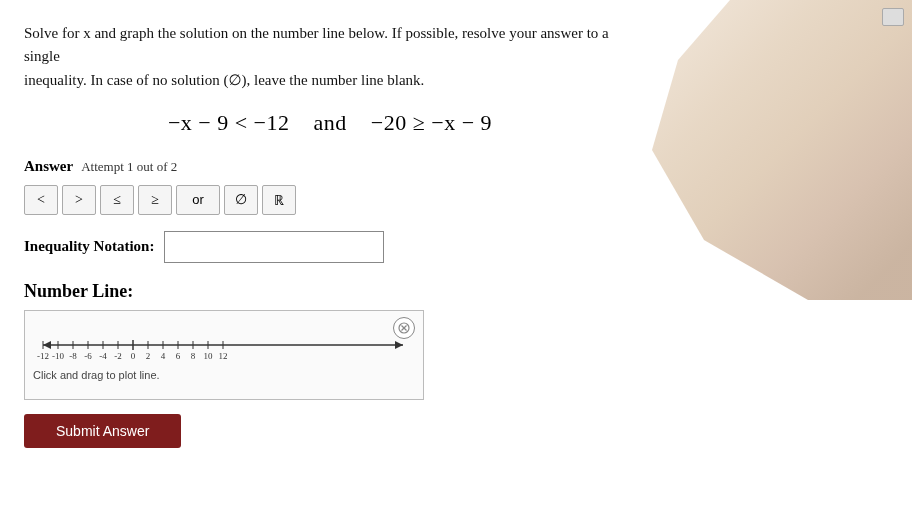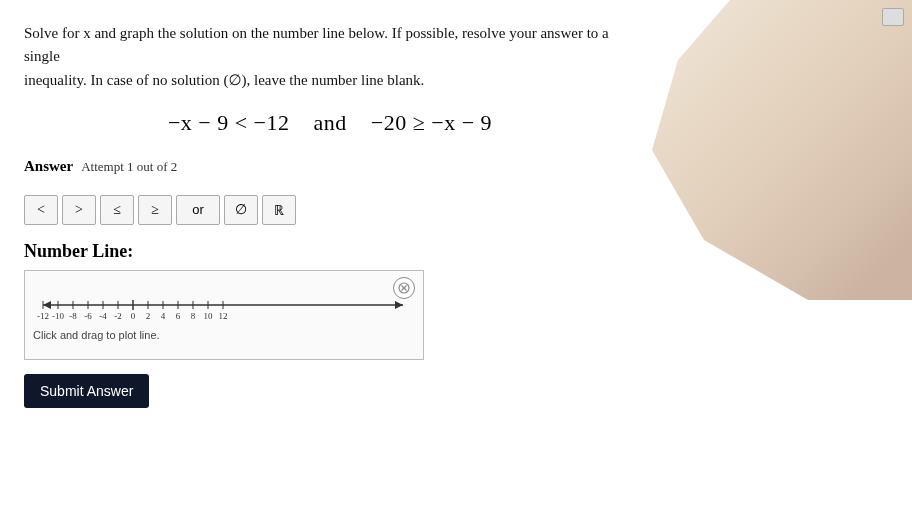--- a/index.html
+++ b/index.html
@@ -35,21 +35,21 @@
     .equation-row {
       text-align: center;
       font-size: 22px;
       margin: 10px 0 22px 0;
       letter-spacing: 0.5px;
     }
 
     .answer-label {
       font-size: 15px;
       font-weight: bold;
-      margin-bottom: 20px;
+      margin-bottom: 10px;
       display: flex;
       align-items: baseline;
       gap: 8px;
     }
 
     .attempt-label {
       font-size: 13px;
       font-weight: normal;
       color: #333;
     }
@@ -144,24 +144,24 @@
     .drag-instruction {
       text-align: left;
       font-size: 11px;
       color: #444;
       font-family: Arial, sans-serif;
       margin-top: 2px;
     }
 
     .submit-btn {
       margin-top: 14px;
-      background: #0f172a;
+      background: #7f1d1d;
       color: #fff;
       border: none;
-      padding: 9px 16px;
+      padding: 9px 32px;
       font-size: 14px;
       font-family: Arial, sans-serif;
       cursor: pointer;
       border-radius: 3px;
     }
 
     .decorative-image {
       position: absolute;
       right: 0;
       top: 0;
@@ -230,20 +230,24 @@
       <button class="sym-btn">&lt;</button>
       <button class="sym-btn">&gt;</button>
       <button class="sym-btn">≤</button>
       <button class="sym-btn">≥</button>
       <button class="sym-btn or-btn">or</button>
       <button class="sym-btn">∅</button>
       <button class="sym-btn">ℝ</button>
     </div>
 
     
+    <div class="inequality-row">
+      <span class="inequality-label">Inequality Notation:</span>
+      <input class="inequality-input" type="text" style="">
+    </div>
 
     
     <div class="number-line-label">Number Line:</div>
 
     <div class="number-line-container">
 
       <div class="clear-icon">
         <svg width="12" height="12" viewBox="0 0 12 12">
           <circle cx="6" cy="6" r="5" fill="none" stroke="#888" stroke-width="1.2"></circle>
           <line x1="3.5" y1="3.5" x2="8.5" y2="8.5" stroke="#888" stroke-width="1.2"></line>

